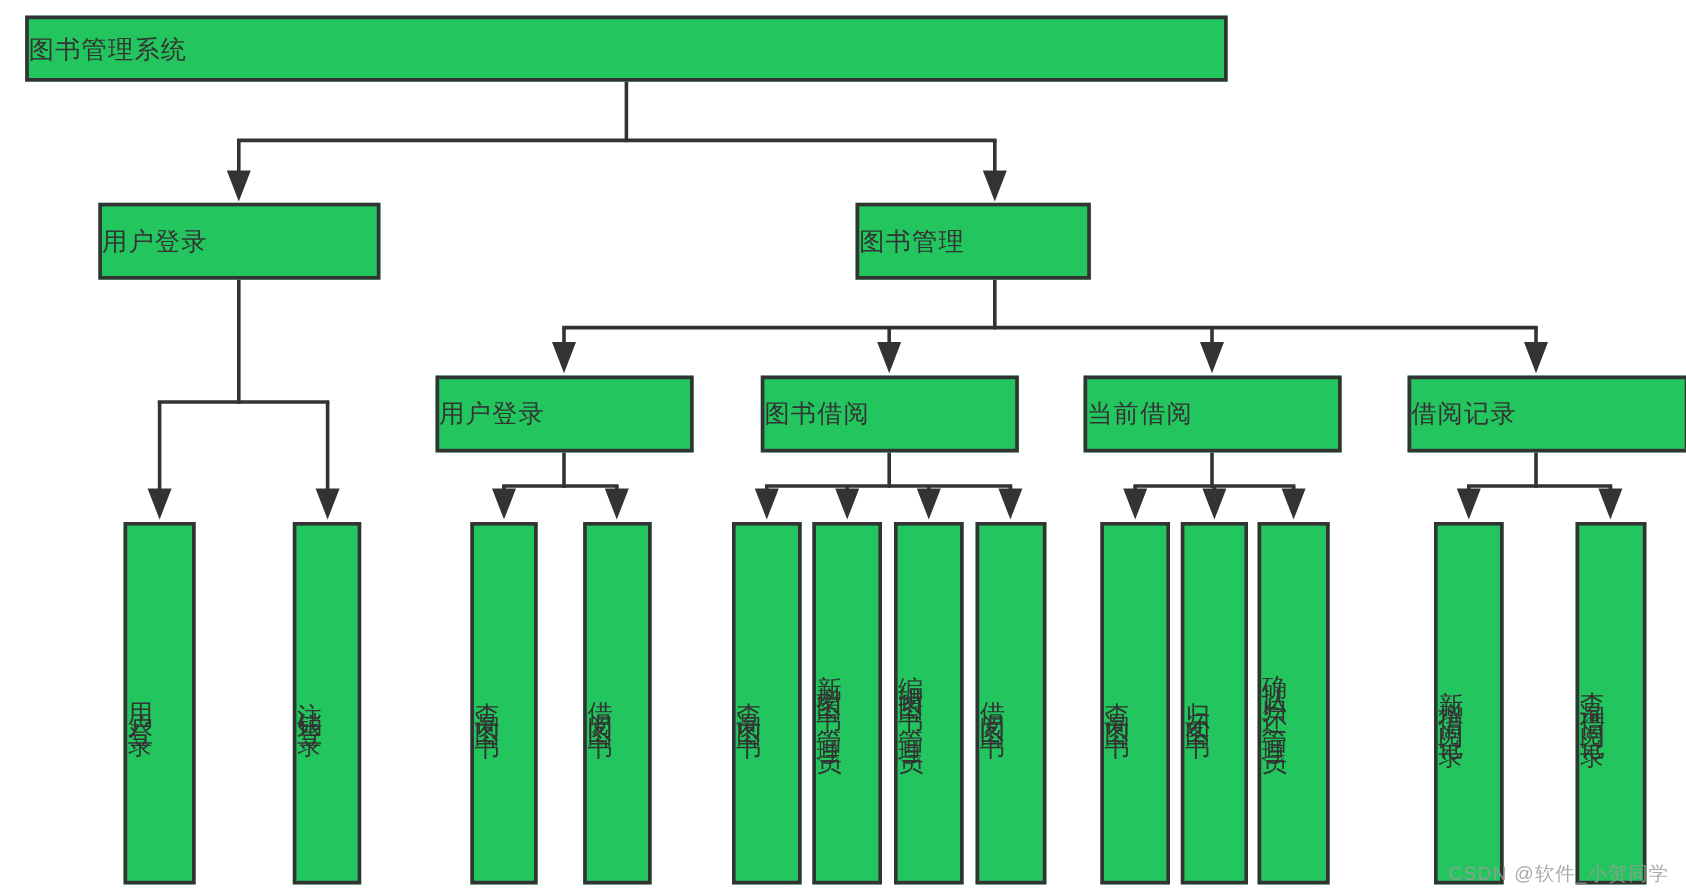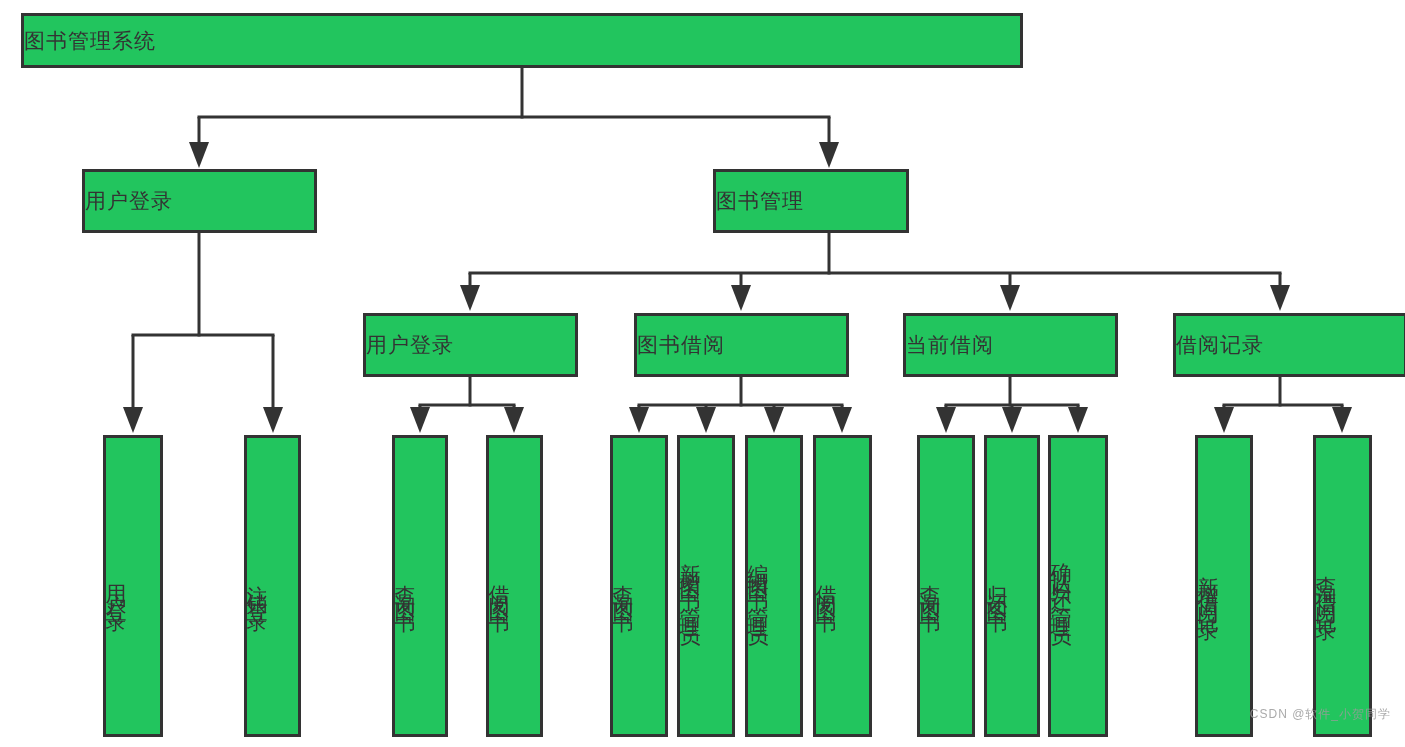--- a/index.html
+++ b/index.html
@@ -34,22 +34,22 @@
   .v .lbl {
     writing-mode: vertical-rl;
     text-orientation: mixed;
     letter-spacing: 9px;
     line-height: 1;
     white-space: normal;
   }
   .watermark {
     position: absolute;
     right: 14px;
-    bottom: 24px;
-    font-size: 12px;
+    bottom: 8px;
+    font-size: 16px;
     color: rgba(155, 155, 155, 0.85);
     letter-spacing: 1px;
   }
 </style>
 </head>
 <body>
 
 <div class="canvas">
 
   <svg class="connectors" width="1405" height="747" viewBox="0 0 1405 747">

